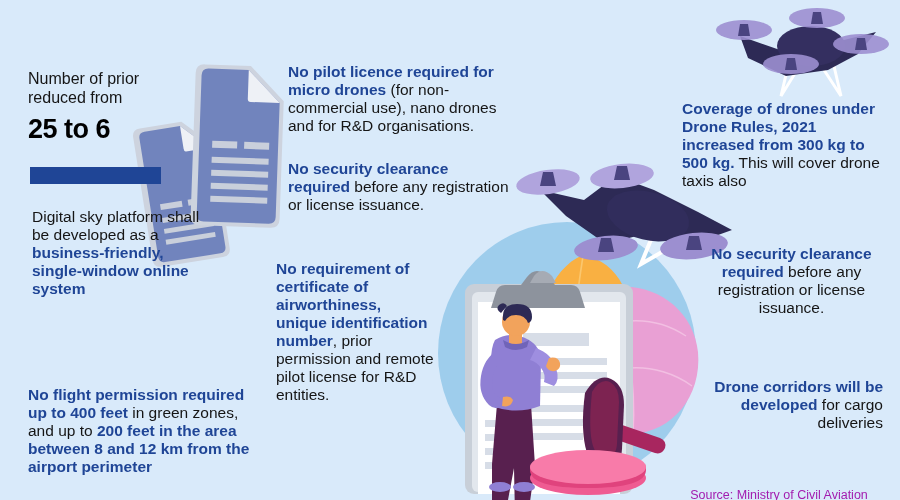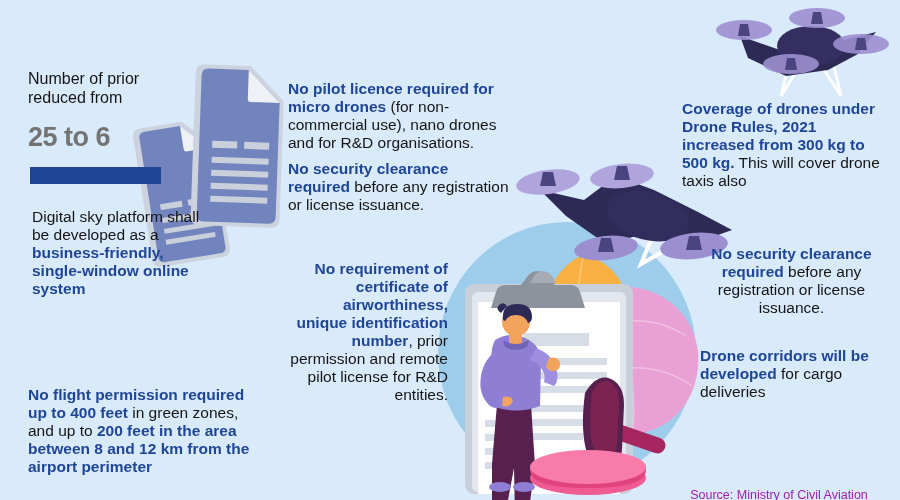--- a/index.html
+++ b/index.html
@@ -46,40 +46,40 @@
     font-size: 15.5px;
     line-height: 1.16;
   }
   .tb b, .tb .hl {
     color: #1f4596;
     font-weight: bold;
   }
 
   
   #tb-forms      { left: 28px;  top: 70px;  width: 168px; font-size: 16px; }
-  #tb-forms .big { display: block; font-size: 27px; font-weight: bold; color: #737373; letter-spacing: -0.5px; margin-top: 15px; }
+  #tb-forms .big { display: block; font-size: 27px; font-weight: bold; color: #000000; letter-spacing: -0.5px; margin-top: 7px; }
   .divider {
     position: absolute;
     left: 30px; top: 167px;
     width: 131px; height: 17px;
     background: #1f4596;
     z-index: 30;
   }
   #tb-digital    { left: 32px;  top: 208px; width: 185px; }
   #tb-flight     { left: 28px;  top: 338px; width: 222px; margin-top: 48px; }
 
   
-  #tb-pilot      { left: 288px; top: 80px;  width: 233px; }
+  #tb-pilot      { left: 288px; top: 63px;  width: 233px; }
   #tb-security1  { left: 288px; top: 160px; width: 222px; }
-  #tb-certificate{ left: 288px; top: 260px; width: 160px; text-align: right; }
+  #tb-certificate{ left: 276px; top: 260px; width: 160px; }
 
   
   #tb-coverage   { left: 682px; top: 100px; width: 203px; }
   #tb-security2  { left: 700px; top: 245px; width: 183px; text-align: center; }
-  #tb-corridors  { left: 700px; top: 347px; width: 183px; text-align: left; }
+  #tb-corridors  { left: 700px; top: 378px; width: 183px; text-align: right; }
 
   .source {
     position: absolute;
     left: 668px; top: 488px;
     width: 222px;
     text-align: center;
     font-size: 12.5px;
     color: #a21caf;
     font-family: "Liberation Sans", sans-serif;
     z-index: 30;

